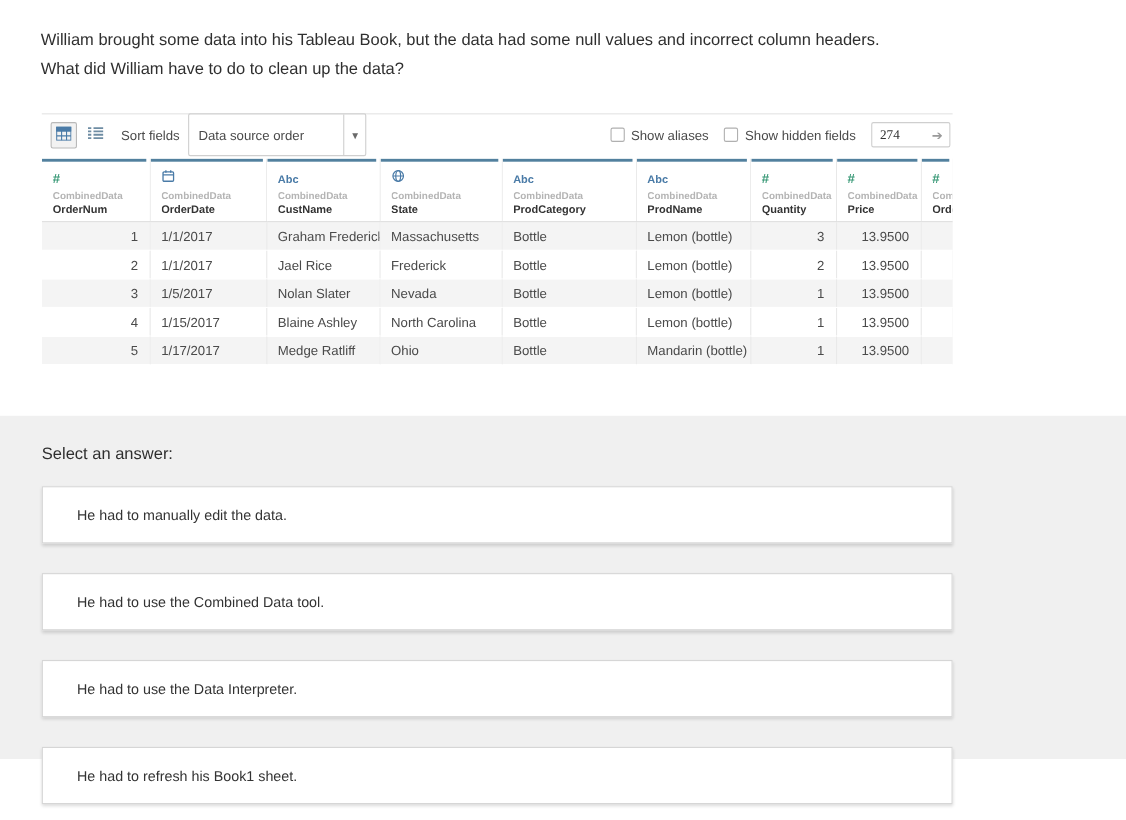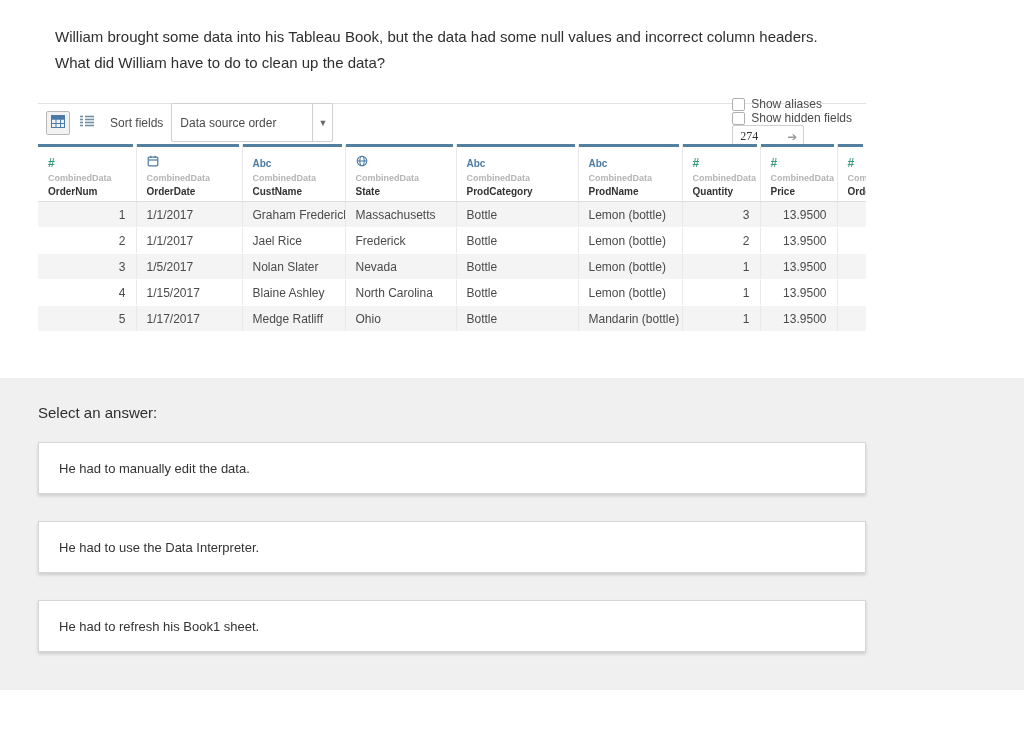--- a/index.html
+++ b/index.html
@@ -9,42 +9,42 @@
     --accent-strip:#52809e;
     --icon-green:#3b9a78;
     --icon-blue:#4a7ba7;
     --section-bg:#f0f0f0;
     --row-alt:#f4f4f4;
   }
   .page{ width:1024px; height:745px; position:relative; }
 
   
   .top-section{ height:378px; background:#fff; }
-  .question{ padding:24px 0 0 55px; max-width:830px; font-size:15px;
+  .question{ padding:24px 0 0 37px; max-width:830px; font-size:15px;
     line-height:26px; color:#2f2f2f; }
 
   .tableau-panel{ margin:27px 0 0 38px; width:828px; }
 
   
   .toolbar{ border-top:1px solid #e3e3e3; height:38px; display:flex;
     align-items:center; padding-left:8px; font-size:12px; color:#4a4a4a; }
   .view-btn{ width:24px; height:24px; border:1px solid #b9b9b9; background:#f2f2f2;
     display:flex; align-items:center; justify-content:center; border-radius:2px;
     cursor:pointer; }
   .list-btn{ width:22px; height:24px; display:flex; align-items:center;
     justify-content:center; margin-left:6px; cursor:pointer; }
   .sort-label{ margin-left:12px; }
   .dropdown{ margin-left:8px; width:162px; height:39px; border:1px solid #cfcfcf;
     background:#fff; display:flex; align-items:center; border-radius:2px;
     cursor:pointer; }
   .dropdown .dd-text{ flex:1; padding-left:8px; white-space:nowrap; overflow:hidden; }
   .dropdown .dd-caret{ width:20px; height:100%; border-left:1px solid #cfcfcf;
     display:flex; align-items:center; justify-content:center; color:#6a6a6a;
     font-size:9px; }
-  .toolbar-right{ margin-left:auto; display:flex; align-items:flex-start;flex-direction:column; }
+  .toolbar-right{ margin-left:auto; display:flex; align-items:center; }
   .chk-group{ display:flex; align-items:center; margin-right:14px; }
   .chk{ width:13px; height:13px; appearance:none; -webkit-appearance:none;
     border:1px solid #b0b0b0; background:#fff; border-radius:2px; margin-right:6px;
     cursor:pointer; }
   .rows-field{ width:72px; height:23px; border:1px solid #cfcfcf; background:#fff;
     display:flex; align-items:center; border-radius:2px; margin-right:2px; }
   .rows-input{ width:46px; border:none; outline:none; font-size:12px; color:#333;
     padding-left:7px; font-family:Liberation Serif, serif; background:transparent; }
   .rows-arrow{ flex:1; text-align:right; padding-right:6px; color:#9a9a9a;
     font-size:12px; cursor:pointer; }
@@ -71,21 +71,21 @@
     white-space:nowrap; overflow:hidden; }
   .data-grid tr.alt td{ background:var(--row-alt); }
   .data-grid td.num{ text-align:right; }
 
   
   .answer-section{ height:312px; background:var(--section-bg); padding:26px 0 0 38px; }
   .prompt{ font-size:15px; color:#2f2f2f; }
   .answers{ margin-top:21px; width:828px; }
   .answer-card{ width:828px; height:52px; background:#fff; border:1px solid #d6d6d6;
     box-shadow:0 2px 3px rgba(0,0,0,0.15); display:flex; align-items:center;
-    padding-left:20px; margin-bottom:27px; font-size:13px; color:#333;
+    padding-left:31px; margin-bottom:27px; font-size:13px; color:#333;
     cursor:pointer; }
 </style>
 </head>
 <body>
 
 <div class="page">
 
   <div class="top-section">
     <div class="question">William brought some data into his Tableau Book, but the data had some null values and incorrect column headers. What did William have to do to clean up the data?</div>
 
@@ -233,18 +233,19 @@
             </tbody>
           </table>
       </div>
     </div>
   </div>
 
   <div class="answer-section">
     <div class="prompt">Select an answer:</div>
     <div class="answers">
       <div class="answer-card">He had to manually edit the data.</div>
+      <div class="answer-card">He had to use the Combined Data tool.</div>
       <div class="answer-card">He had to use the Data Interpreter.</div>
       <div class="answer-card">He had to refresh his Book1 sheet.</div>
     </div>
   </div>
 
 </div>
 
 </body></html>

